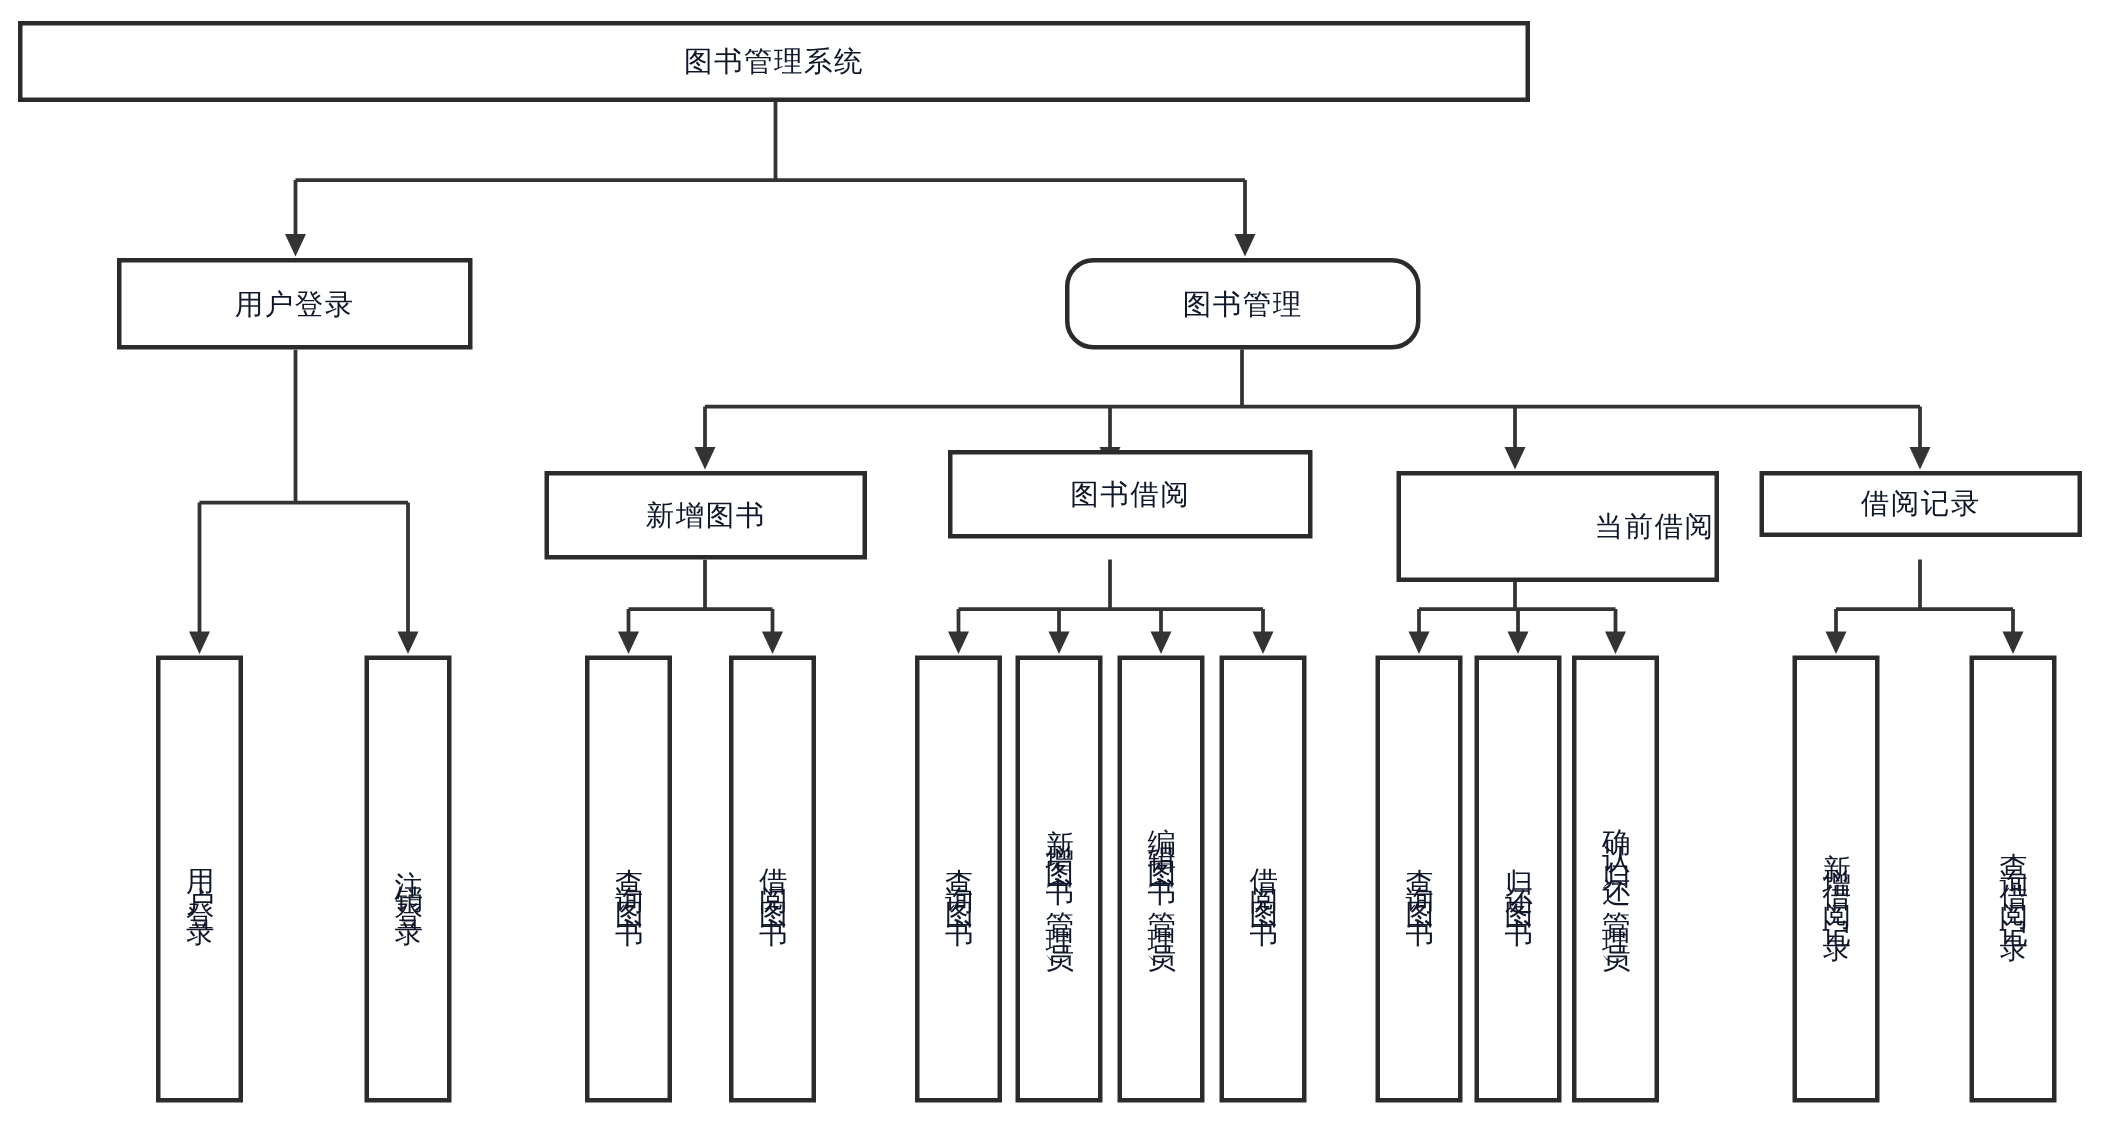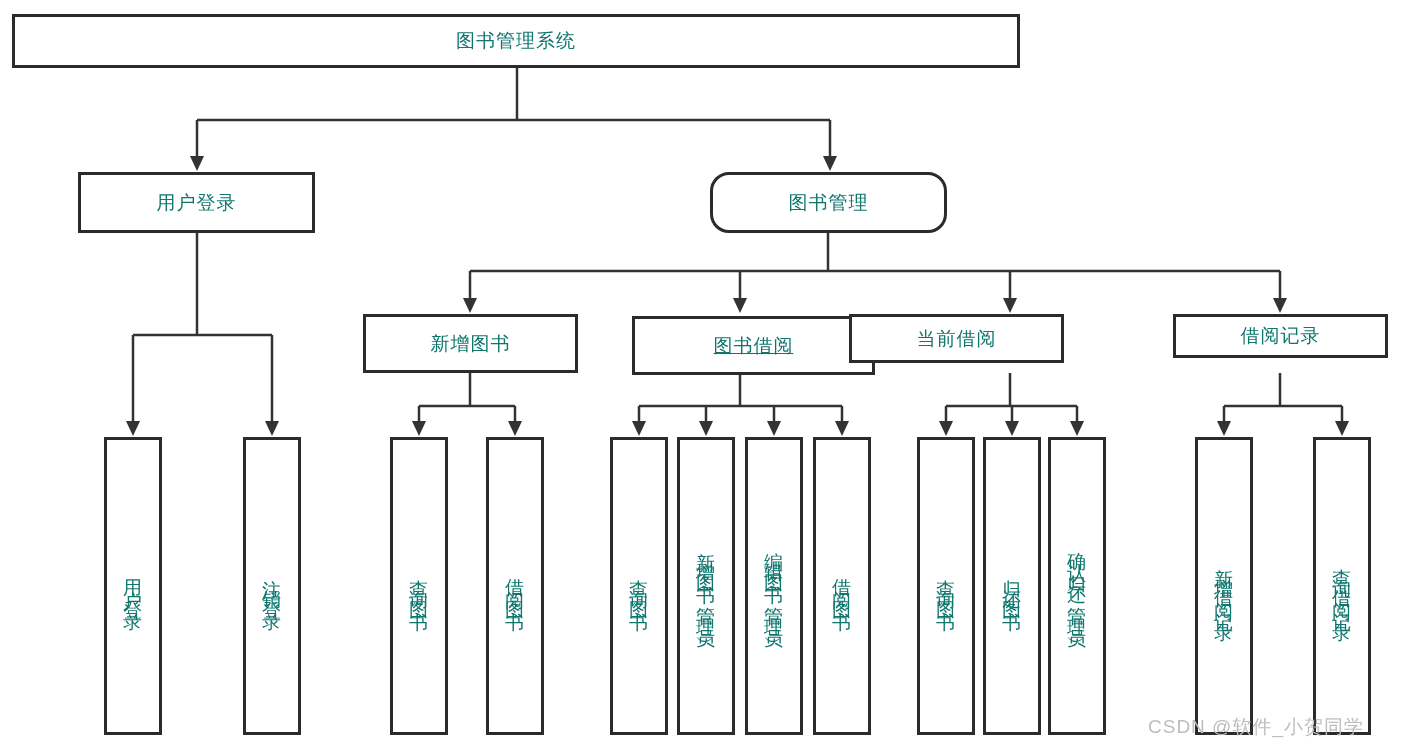--- a/index.html
+++ b/index.html
@@ -22,41 +22,41 @@
     pointer-events: none;
   }
   .node {
     position: absolute;
     box-sizing: border-box;
     border: 3px solid #2b2b2b;
     background: #ffffff;
     display: flex;
     align-items: center;
     justify-content: center;
-    color: #0f766e;
+    color: #0f172a;
     font-size: 19px;
     letter-spacing: 1px;
     text-align: center;
     z-index: 1;
   }
   .node.vbox span {
     writing-mode: vertical-lr;
     text-orientation: mixed;
     letter-spacing: 11px;
     line-height: 1;
   }
   
   .n-root   { left: 12px;  top: 14px;  width: 1008px; height: 54px; }
   
   .n-login  { left: 78px;  top: 172px; width: 237px; height: 61px; }
   .n-mgmt   { left: 710px; top: 172px; width: 237px; height: 61px; border-radius: 19px; }
   
   .n-rec    { left: 363px;  top: 314px; width: 215px; height: 59px; }
-  .n-borrow { left: 632px;  top: 316px; width: 243px; height: 59px; text-decoration: underline; }
-  .n-cur    { left: 849px;  top: 314px; width: 215px; height: 49px; }
+  .n-borrow { left: 632px;  top: 300px; width: 243px; height: 59px; }
+  .n-cur    { left: 931px;  top: 314px; width: 215px; height: 74px; justify-content: flex-end; }
   .n-rcd    { left: 1173px; top: 314px; width: 215px; height: 44px; }
   
   .leaf { top: 437px; width: 58px; height: 298px; }
   .l-u1 { left: 104px; }
   .l-u2 { left: 243px; }
   .l-n1 { left: 390px; }
   .l-n2 { left: 486px; }
   .l-b1 { left: 610px; }
   .l-b2 { left: 677px; }
   .l-b3 { left: 745px; }
@@ -210,15 +210,14 @@
     <span>确认归还（管理员）</span>
   </div>
 
   <div class="node vbox leaf l-r1">
     <span>新增借阅记录</span>
   </div>
   <div class="node vbox leaf l-r2">
     <span>查询借阅记录</span>
   </div>
 
-  <div class="watermark">CSDN @软件_小贺同学</div>
 
 </div>
 
 </body></html>

